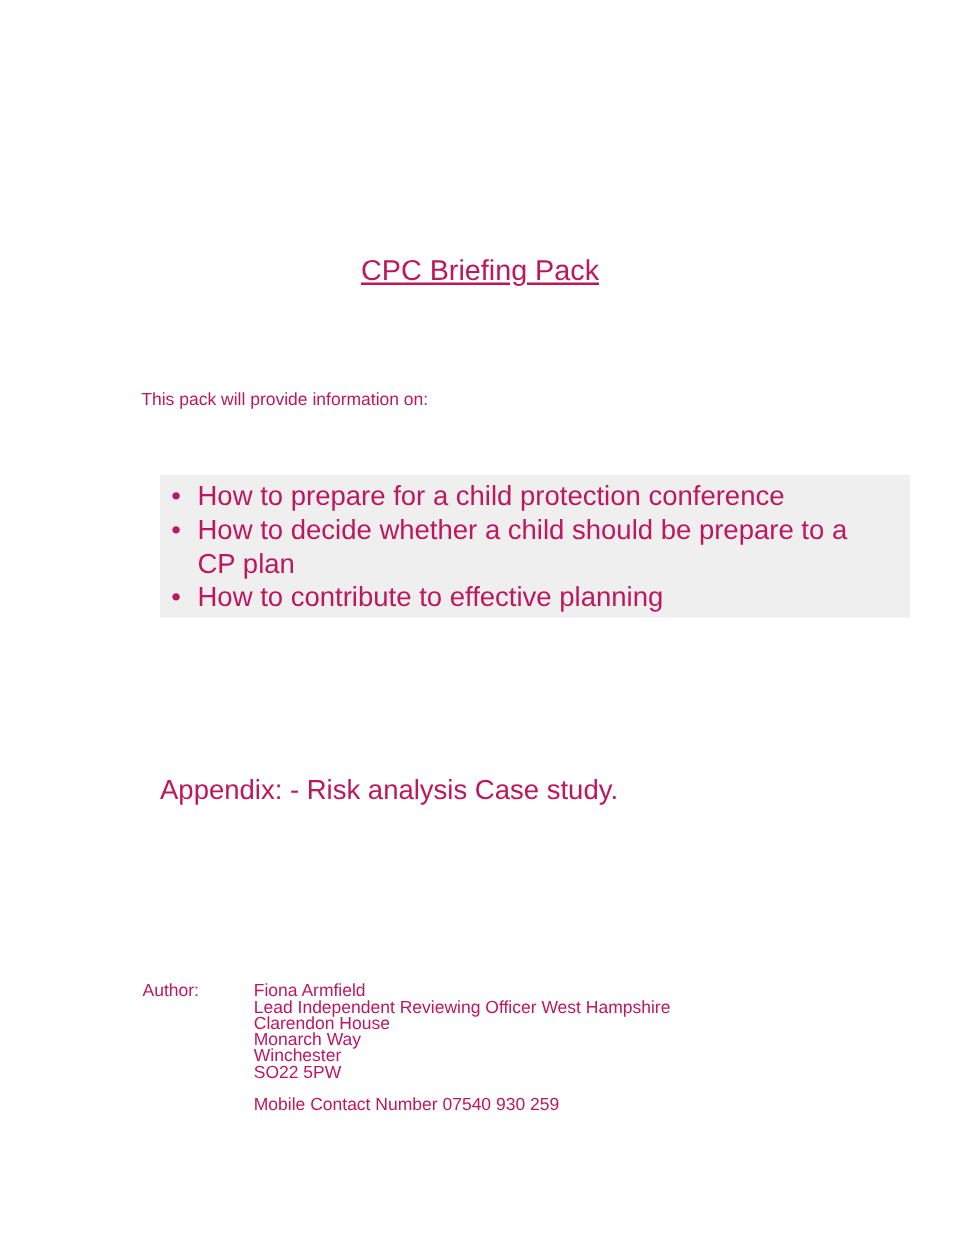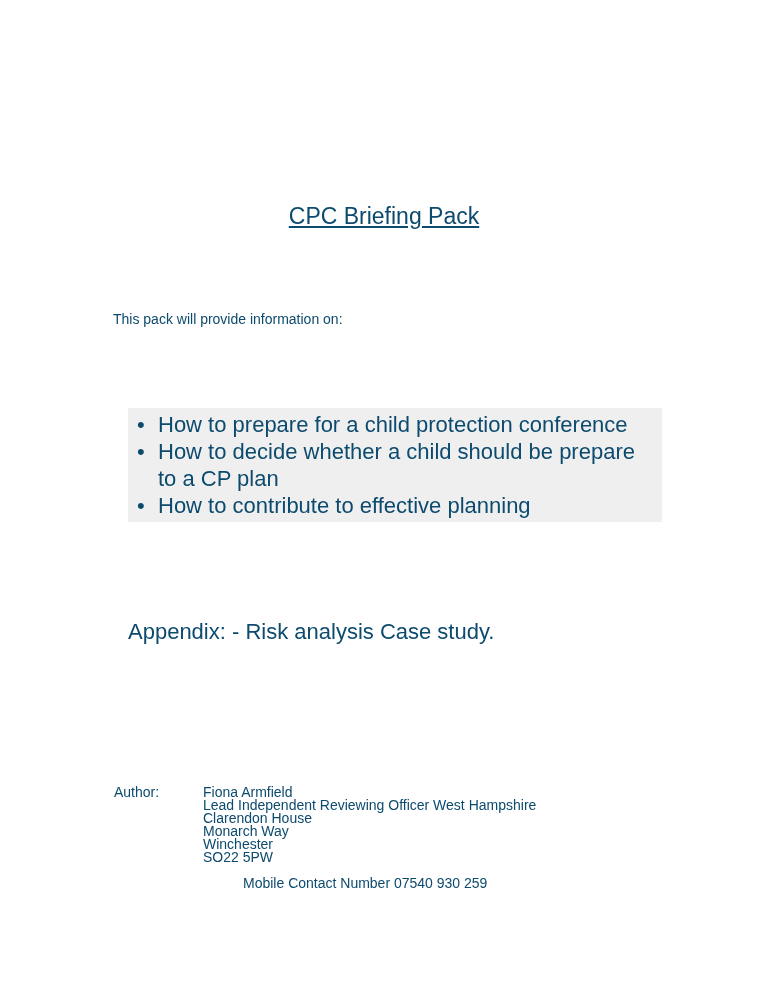--- a/index.html
+++ b/index.html
@@ -31,23 +31,23 @@
   .intro {
     position: absolute;
     top: 306px;
     left: 113px;
     margin: 0;
     font-size: 14px;
     line-height: 27px;
   }
   .highlight-box {
     position: absolute;
-    top: 408px;
+    top: 380px;
     left: 128px;
-    width: 534px;
+    width: 600px;
     box-sizing: border-box;
   }
   .highlight-box ul {
     list-style: none;
     margin: 0;
     padding: 3px 24px 3px 0;
   }
   .highlight-box li {
     position: relative;
     padding-left: 30px;
@@ -78,27 +78,26 @@
   }
   .author-label {
     width: 89px;
     flex: 0 0 89px;
   }
   .author-details div {
     white-space: nowrap;
   }
   .author-contact {
     margin-top: 13px;
-    margin-left: 40px;
   }
 </style>
 </head>
 <body>
 
-<div class="page" style="background: rgb(255, 255, 255); color: #0c4a6e;">
+<div class="page" style="background: rgb(255, 255, 255); color: #be185d;">
 
   <h1 class="doc-title">CPC Briefing Pack</h1>
 
   <p class="intro">This pack will provide information on:</p>
 
   <div class="highlight-box" style="background: rgb(239, 239, 239);">
     <ul>
       <li>How to prepare for a child protection conference</li>
       <li>How to decide whether a child should be prepare to a CP plan</li>
       <li>How to contribute to effective planning</li>

